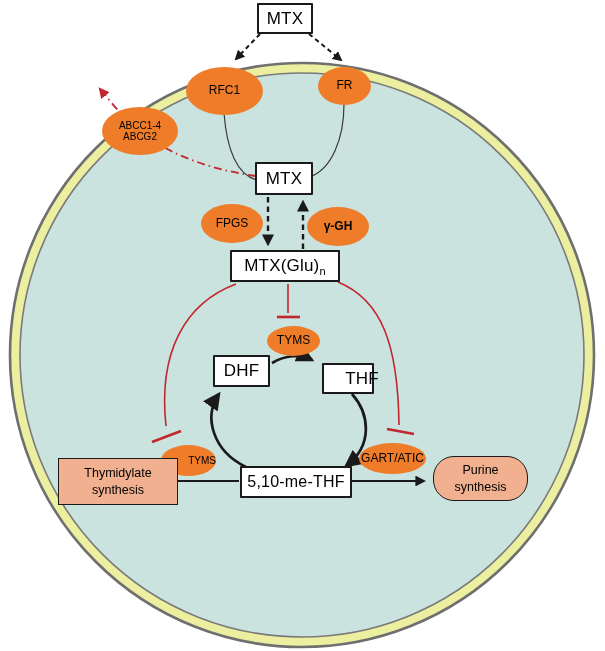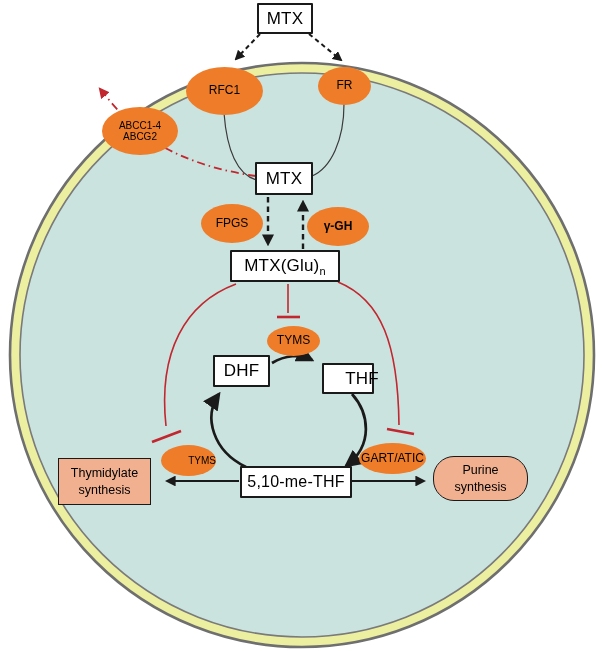--- a/index.html
+++ b/index.html
@@ -26,21 +26,21 @@
   .n-mtx-in  {left:255px;top:162px;width:58px; height:33px;}
   .n-fpgs    {left:201px;top:204px;width:62px; height:39px;}
   .n-ggh     {left:307px;top:207px;width:62px; height:39px;font-weight:bold;}
   .n-mtx-glu {left:230px;top:250px;width:110px;height:32px;}
   .n-dhfr    {left:267px;top:326px;width:53px; height:30px;}
   .n-dhf     {left:213px;top:355px;width:57px; height:32px;}
   .n-thf     {left:322px;top:363px;width:52px; height:31px;padding-left:28px;}
   .n-tyms    {left:161px;top:445px;width:55px; height:31px;font-size:10px;justify-content:flex-end;}
   .n-gart    {left:359px;top:443px;width:67px; height:31px;}
   .n-methf   {left:240px;top:466px;width:112px;height:32px;font-size:16px;}
-  .n-thym    {left:58px; top:458px;width:93px;height:47px;}
+  .n-thym    {left:58px; top:458px;width:120px;height:47px;}
   .n-purine  {left:433px;top:456px;width:95px; height:45px;border-radius:21px;}
 </style>
 </head>
 <body>
 
 <div id="stage">
 
   <svg id="pathway-svg" width="605" height="651" viewBox="0 0 605 651">
     <defs>
       <marker id="ah-big" viewBox="0 0 10 10" refX="8.5" refY="5" markerWidth="6.6" markerHeight="6.6" orient="auto" markerUnits="strokeWidth">

